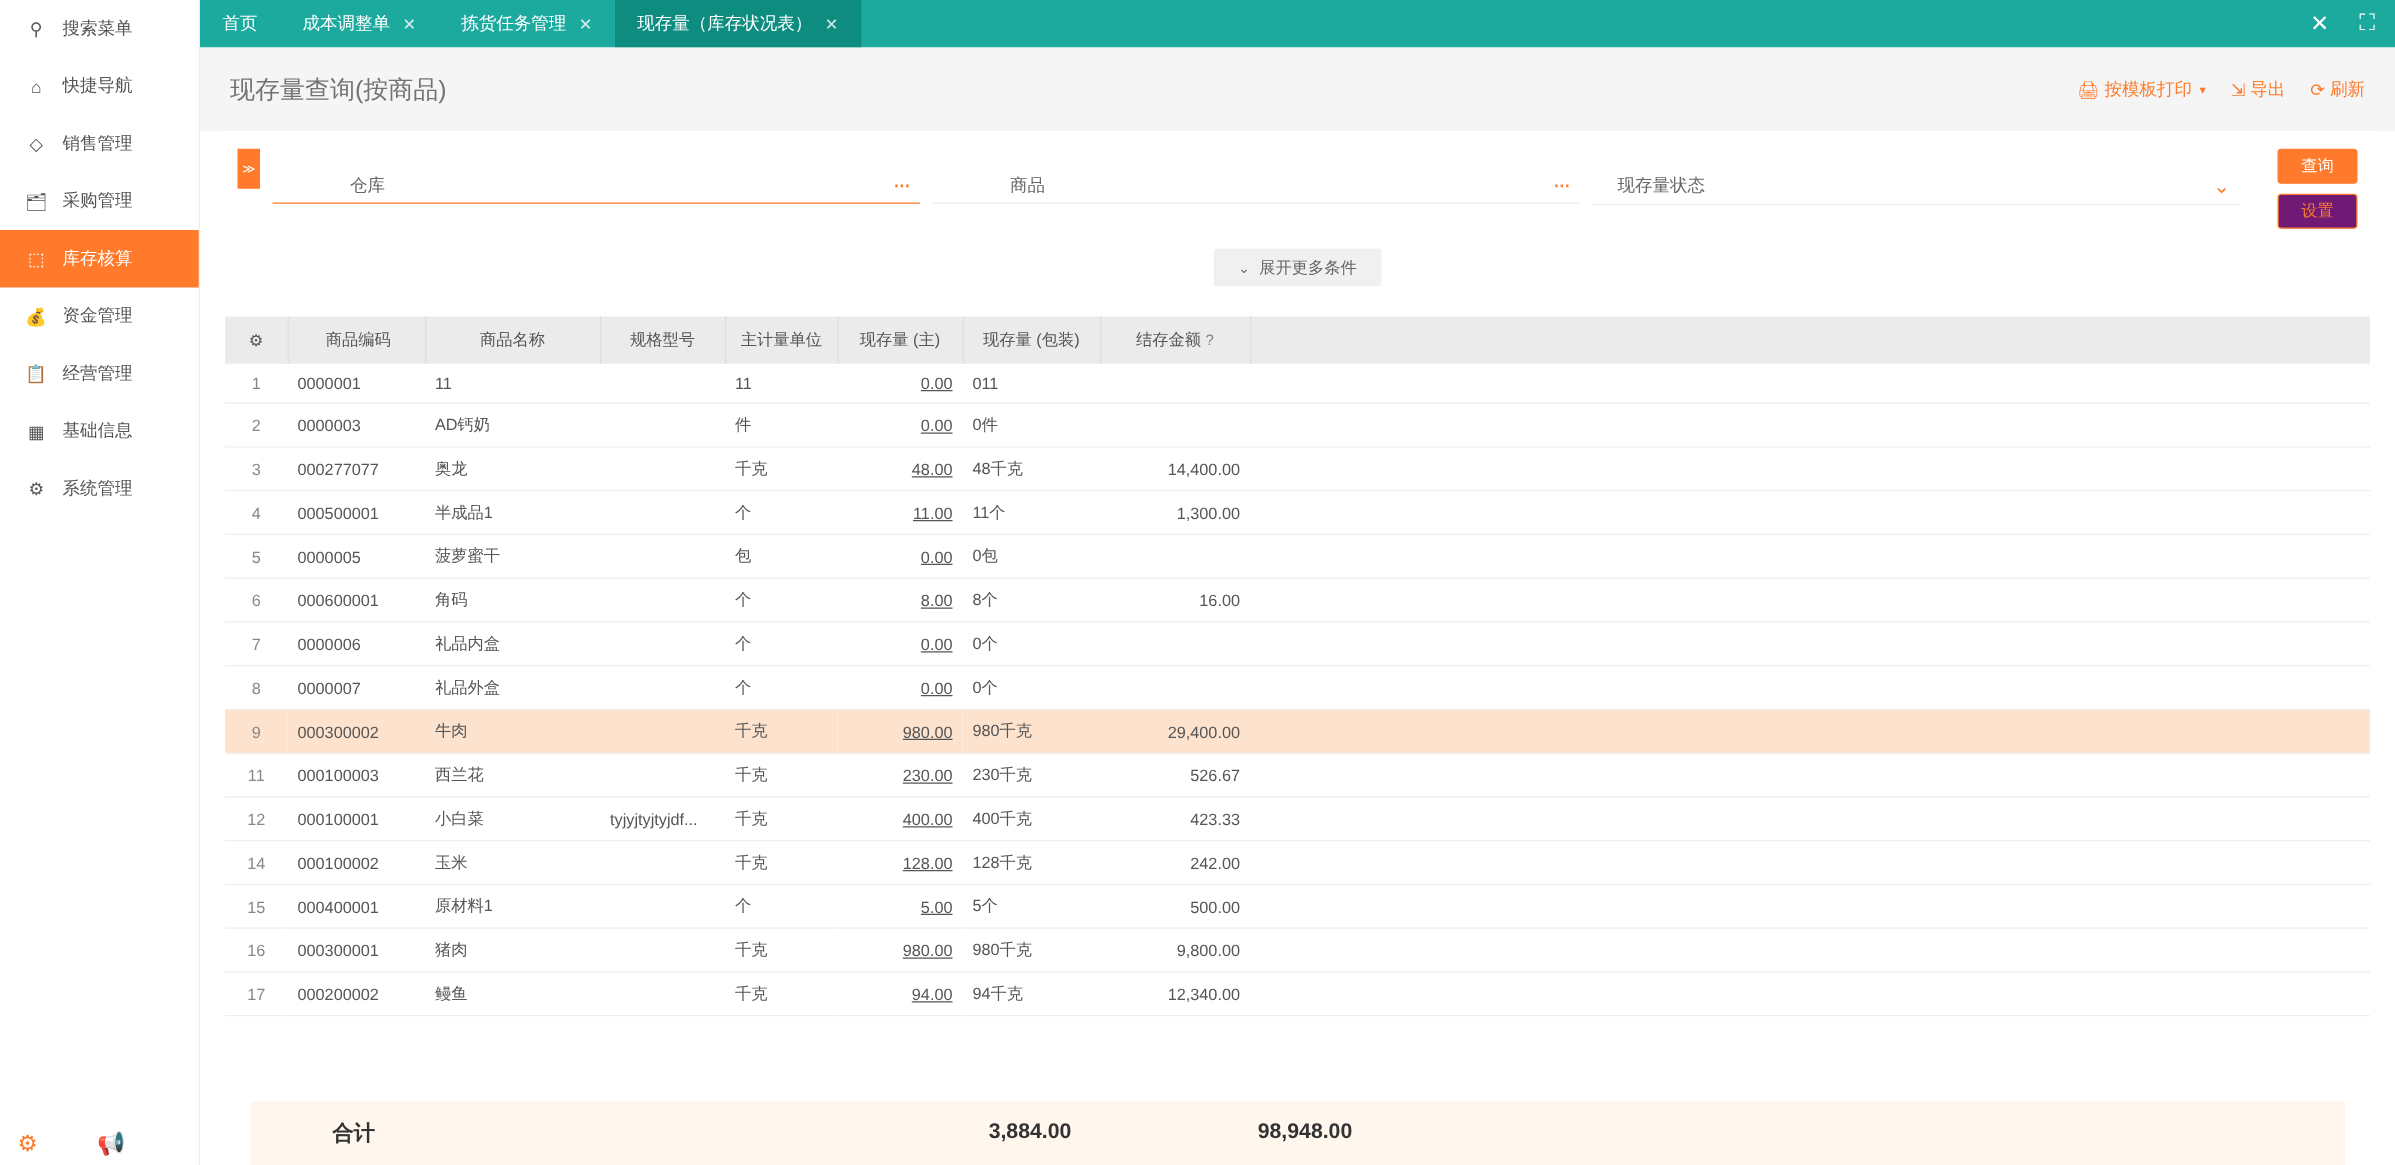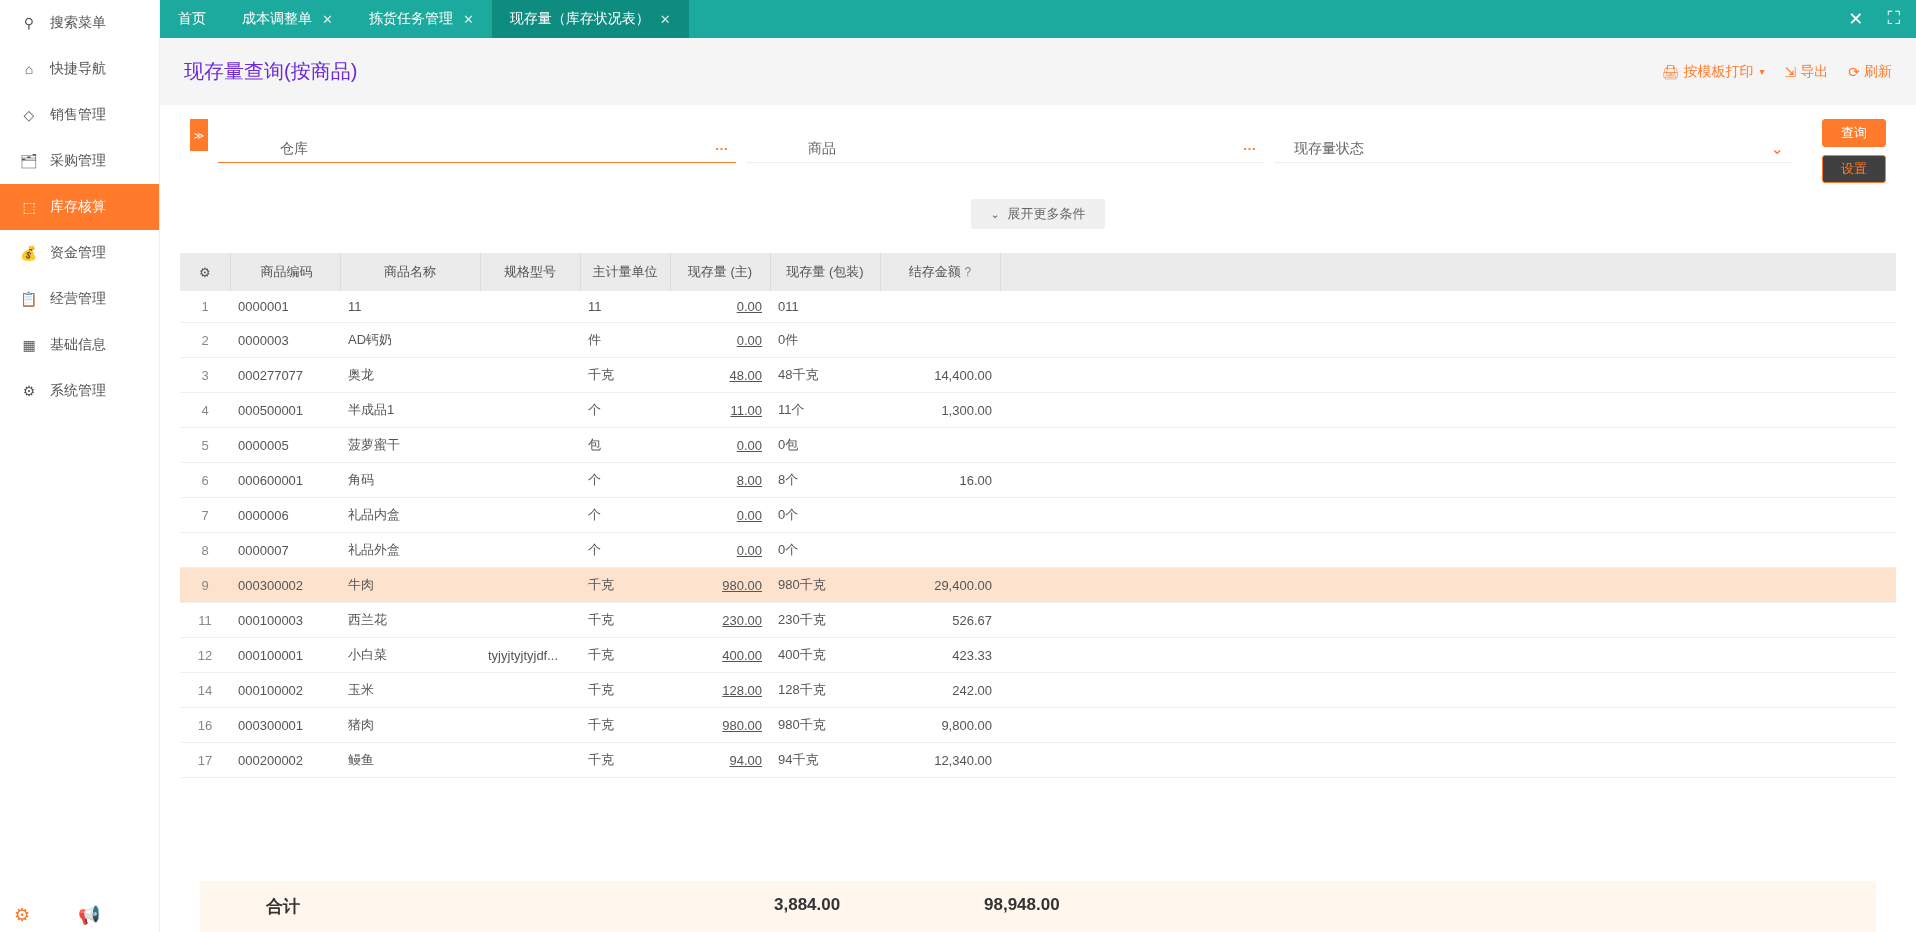--- a/index.html
+++ b/index.html
@@ -21,58 +21,58 @@
     
     .tabs { background: #1caa9e; display: flex; align-items: center; height: 38px; padding-right: 10px; }
     .tab { padding: 0 18px; height: 38px; display: flex; align-items: center; color: #fff; font-size: 14px; cursor: pointer; gap: 6px; }
     .tab.active { background: #0e8c80; }
     .tab-close { font-size: 13px; opacity: 0.8; margin-left: 4px; }
     .tabs-right { margin-left: auto; display: flex; gap: 12px; }
     .tabs-right span { color: #fff; cursor: pointer; font-size: 18px; padding: 0 6px; }
     
     
     .page-header { display: flex; align-items: center; padding: 20px 24px; background: #f5f5f5; }
-    .page-title { font-size: 20px; color: #6d28d9; font-weight: normal; }
+    .page-title { font-size: 20px; color: #737373; font-weight: normal; }
     .page-actions { margin-left: auto; display: flex; gap: 20px; align-items: center; }
     .page-action { display: flex; align-items: center; gap: 4px; cursor: pointer; font-size: 14px; color: #ff7a2b; }
     .page-action .icn { font-size: 14px; }
     
     
     .filter-wrap { background: #fff; margin: 0 20px; padding: 0; border: none; }
     .filter-row { display: flex; align-items: center; padding: 14px 10px 8px; gap: 10px; }
     .collapse-btn { width: 18px; height: 32px; background: #ff7a2b; color: #fff; display: flex; align-items: center; justify-content: center; cursor: pointer; font-size: 10px; flex-shrink: 0; align-self: flex-start; }
     .filter-field { display: flex; align-items: center; flex: 1; border-bottom: 1px solid #eee; padding-bottom: 4px; justify-content: center; }
     .filter-field label { width: 110px; text-align: right; padding-right: 20px; color: #666; font-size: 14px; }
     .filter-field input { flex: 1; border: none; outline: none; font-size: 13px; background: transparent; }
     .filter-field.highlight { border-bottom: 1px solid #ff7a2b; }
     .filter-field .dots { color: #ff7a2b; font-weight: bold; cursor: pointer; padding: 0 8px; }
     .filter-field .chev { color: #ff7a2b; cursor: pointer; padding: 0 8px; font-size: 16px; }
     .filter-buttons { display: flex; flex-direction: column; gap: 8px; margin-left: 20px; flex-shrink: 0; }
-    .btn { padding: 4px 18px; border: 1px solid #ff7a2b; border-radius: 3px; font-size: 13px; cursor: pointer; background: #404040; color: #ff7a2b; text-align: center; }
+    .btn { padding: 4px 18px; border: 1px solid #ff7a2b; border-radius: 3px; font-size: 13px; cursor: pointer; background: #701a75; color: #ff7a2b; text-align: center; }
     .btn.primary { background: #ff7a2b; color: #fff; }
     .expand-row { text-align: center; padding: 8px 0 10px; }
     .expand-btn { display: inline-block; background: #f0f0f0; padding: 6px 20px; font-size: 13px; color: #666; cursor: pointer; border-radius: 2px; }
     
     
     .table-wrap { margin: 14px 20px 0; overflow: auto; flex: 1; display: flex; flex-direction: column; }
     table { width: 100%; border-collapse: collapse; font-size: 13px; }
     th { background: #ebebeb; padding: 10px 8px; text-align: left; font-weight: normal; color: #555; border-right: 1px solid #ddd; white-space: nowrap; }
     th:last-child { border-right: none; }
     th.center { text-align: center; }
     td { padding: 8px 8px; border-bottom: 1px solid #eee; color: #555; }
     tbody tr.highlighted { background: #fde3ce; }
     .rownum { text-align: center; color: #888; width: 50px; }
     .num { text-align: right; }
     .num.link { text-decoration: underline; cursor: pointer; }
     .gear-th { text-align: center; width: 40px; }
     
     
     .footer-row { margin: auto 20px 0; padding: 14px 0; background: #fff7ee; display: flex; font-size: 17px; color: #333; font-weight: 600; }
     .footer-row .label { width: 234px; padding-left: 66px; }
-    .footer-row .val { text-align: left; }
+    .footer-row .val { text-align: center; }
     .footer-row .sp { flex: 0 0 auto; }
     
     
     .c-gear { width: 48px; }
     .c-code { width: 110px; padding-left: 11px; }
     .c-name { width: 140px; }
     .c-spec { width: 100px; }
     .c-unit { width: 90px; }
     .c-qty { width: 100px; }
     .c-pkg { width: 110px; }
@@ -350,20 +350,31 @@
     <td>000100002</td>
     <td>玉米</td>
     <td></td>
     <td>千克</td>
     <td class="num link">128.00</td>
     <td>128千克</td>
     <td class="num">242.00</td>
     <td></td>
             </tr>
             <tr>
+    <td class="rownum">15</td>
+    <td>000400001</td>
+    <td>原材料1</td>
+    <td></td>
+    <td>个</td>
+    <td class="num link">5.00</td>
+    <td>5个</td>
+    <td class="num">500.00</td>
+    <td></td>
+            </tr>
+            <tr>
     <td class="rownum">16</td>
     <td>000300001</td>
     <td>猪肉</td>
     <td></td>
     <td>千克</td>
     <td class="num link">980.00</td>
     <td>980千克</td>
     <td class="num">9,800.00</td>
     <td></td>
             </tr>

